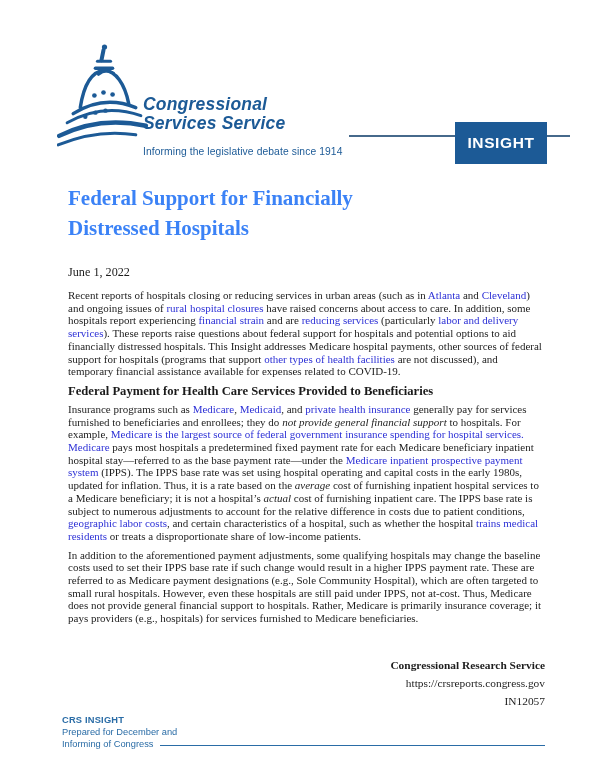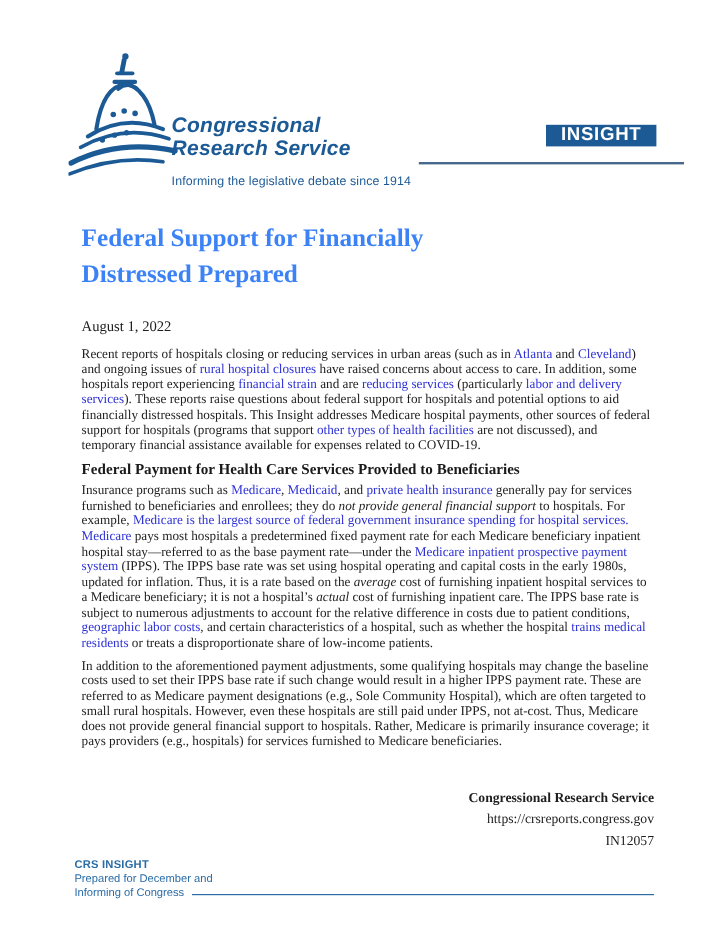--- a/index.html
+++ b/index.html
@@ -14,21 +14,21 @@
   .logo-name {
     font-family:"Liberation Sans", sans-serif; font-weight:bold; font-style:italic;
     font-size:17.5px; line-height:18.5px; letter-spacing:0.2px; white-space:nowrap;
   }
   .logo-tagline {
     font-family:"Liberation Sans", sans-serif; font-size:10.3px; margin-top:14px;
     letter-spacing:0.1px; white-space:nowrap;
   }
   .header-rule { position:absolute; left:349px; top:135px; width:221px; height:2px; background:#46698b; }
   .insight-badge {
-    position:absolute; left:455px; top:104px; width:92px; height:18px;
+    position:absolute; left:455px; top:122px; width:92px; height:42px;
     background:var(--brand-blue,#1c5a96); color:#ffffff;
     font-family:"Liberation Sans", sans-serif; font-weight:bold; font-size:15.5px;
     letter-spacing:0.6px; display:flex; align-items:center; justify-content:center;
   }
   
   .main { position:absolute; left:68px; top:183px; width:477px; }
   .doc-title { font-size:21px; line-height:30px; font-weight:bold; color:#3b82f6; }
   .doc-date { margin:22px 0 9px 0; font-size:12.2px; line-height:15px; }
   .body-para { font-size:11px; line-height:12.7px; margin:0 0 6px 0; }
   .section-heading { font-size:12.6px; line-height:15px; font-weight:bold; color:#1a1a1a; margin:2px 0 4px 0; }
@@ -66,34 +66,34 @@
     <circle cx="28" cy="73" r="2.2" fill="#1c5a96" stroke="none"></circle>
     <circle cx="38" cy="69" r="2.2" fill="#1c5a96" stroke="none"></circle>
     <circle cx="48" cy="67" r="2.2" fill="#1c5a96" stroke="none"></circle>
     <path d="M2 92 Q42 72 88 82" stroke-width="4.4"></path>
     <path d="M1 101 Q40 85 78 91"></path>
   </g>
 </svg>
 
 <div class="logo-text">
   <div class="logo-name">Congressional</div>
-  <div class="logo-name">Research Service</div>
+  <div class="logo-name">Services Service</div>
   <div class="logo-tagline">Informing the legislative debate since 1914</div>
 </div>
 
 <div class="header-rule"></div>
 
 <div class="insight-badge">INSIGHT</div>
 
 <div class="main">
   <h1 class="doc-title">
       <div>Federal Support for Financially</div>
-      <div>Distressed Prepared</div>
+      <div>Distressed Hospitals</div>
     </h1>
-  <div class="doc-date">August 1, 2022</div>
+  <div class="doc-date">June 1, 2022</div>
 
   <p class="body-para"><span class="seg-plain">Recent reports of hospitals closing or reducing services in urban areas (such as in </span><a class="seg-link">Atlanta</a><span class="seg-plain"> and </span><a class="seg-link">Cleveland</a><span class="seg-plain">) and ongoing issues of </span><a class="seg-link">rural hospital closures</a><span class="seg-plain"> have raised concerns about access to care. In addition, some hospitals report experiencing </span><a class="seg-link">financial strain</a><span class="seg-plain"> and are </span><a class="seg-link">reducing services</a><span class="seg-plain"> (particularly </span><a class="seg-link">labor and delivery services</a><span class="seg-plain">). These reports raise questions about federal support for hospitals and potential options to aid financially distressed hospitals. This Insight addresses Medicare hospital payments, other sources of federal support for hospitals (programs that support </span><a class="seg-link">other types of health facilities</a><span class="seg-plain"> are not discussed), and temporary financial assistance available for expenses related to COVID-19.</span></p>
 
   <h2 class="section-heading">Federal Payment for Health Care Services Provided to Beneficiaries</h2>
 
   <p class="body-para"><span class="seg-plain">Insurance programs such as </span><a class="seg-link">Medicare</a><span class="seg-plain">, </span><a class="seg-link">Medicaid</a><span class="seg-plain">, and </span><a class="seg-link">private health insurance</a><span class="seg-plain"> generally pay for services furnished to beneficiaries and enrollees; they do </span><span class="seg-italic">not provide general financial support</span><span class="seg-plain"> to hospitals. For example, </span><a class="seg-link">Medicare is the largest source of federal government insurance spending for hospital services.</a><span class="seg-plain"> </span><a class="seg-link">Medicare</a><span class="seg-plain"> pays most hospitals a predetermined fixed payment rate for each Medicare beneficiary inpatient hospital stay—referred to as the base payment rate—under the </span><a class="seg-link">Medicare inpatient prospective payment system</a><span class="seg-plain"> (IPPS). The IPPS base rate was set using hospital operating and capital costs in the early 1980s, updated for inflation. Thus, it is a rate based on the </span><span class="seg-italic">average</span><span class="seg-plain"> cost of furnishing inpatient hospital services to a Medicare beneficiary; it is not a hospital’s </span><span class="seg-italic">actual</span><span class="seg-plain"> cost of furnishing inpatient care. The IPPS base rate is subject to numerous adjustments to account for the relative difference in costs due to patient conditions, </span><a class="seg-link">geographic labor costs</a><span class="seg-plain">, and certain characteristics of a hospital, such as whether the hospital </span><a class="seg-link">trains medical residents</a><span class="seg-plain"> or treats a disproportionate share of low-income patients.</span></p>
 
   <p class="body-para"><span class="seg-plain">In addition to the aforementioned payment adjustments, some qualifying hospitals may change the baseline costs used to set their IPPS base rate if such change would result in a higher IPPS payment rate. These are referred to as Medicare payment designations (e.g., Sole Community Hospital), which are often targeted to small rural hospitals. However, even these hospitals are still paid under IPPS, not at-cost. Thus, Medicare does not provide general financial support to hospitals. Rather, Medicare is primarily insurance coverage; it pays providers (e.g., hospitals) for services furnished to Medicare beneficiaries.</span></p>
 </div>
 

